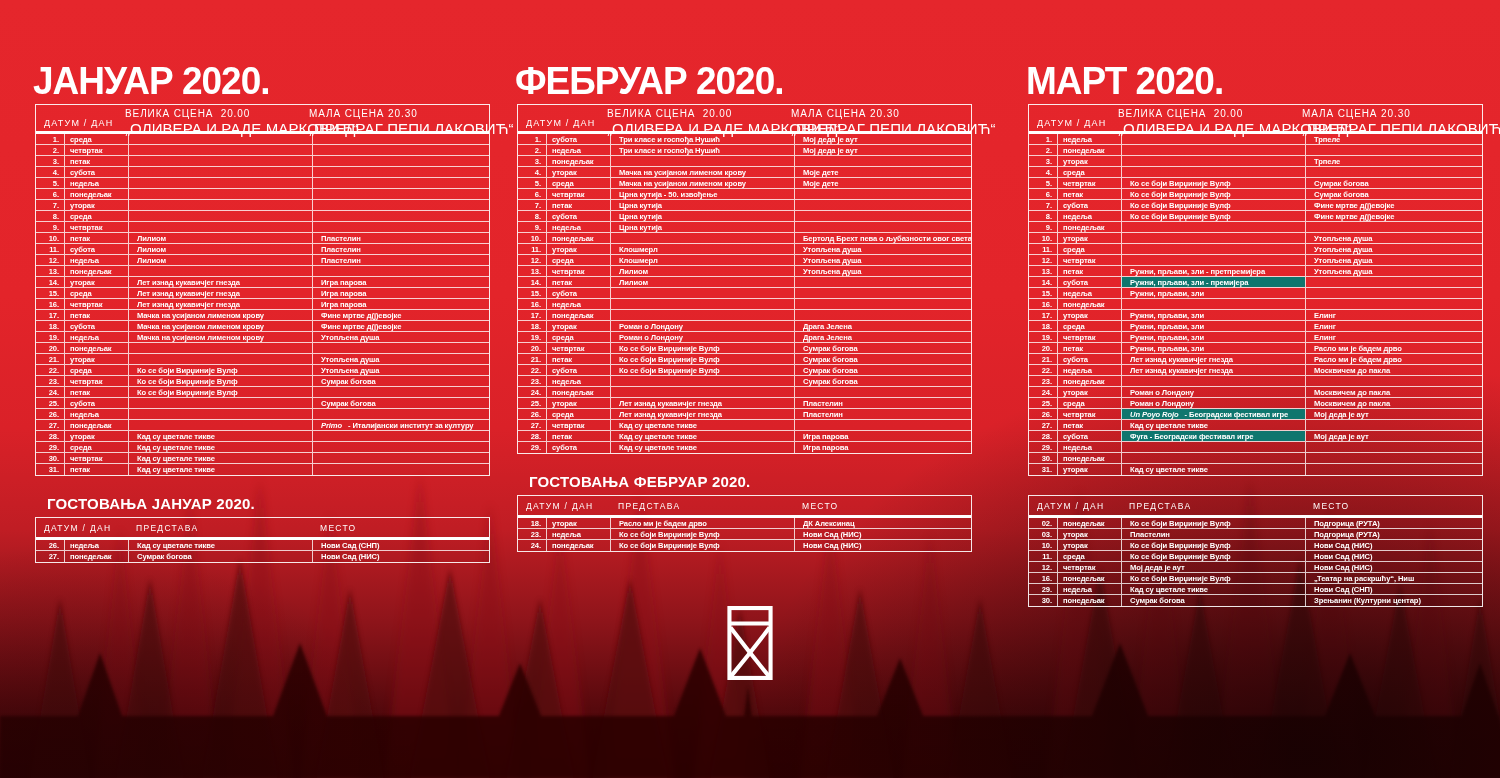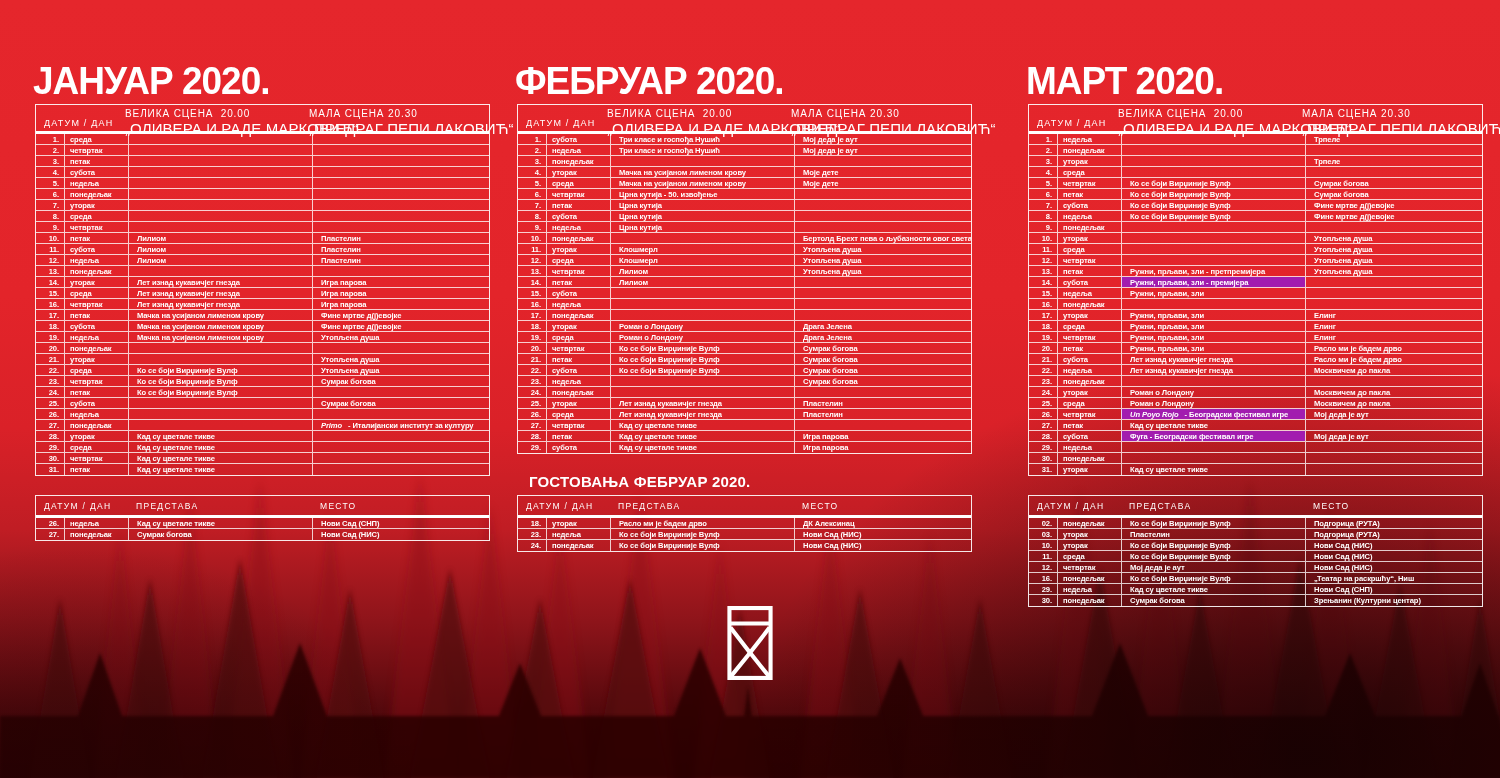--- a/index.html
+++ b/index.html
@@ -27,21 +27,21 @@
   .scene-name{font-size:15px;font-weight:400;letter-spacing:.1px;white-space:nowrap;}
 
   .row{display:flex;height:11px;align-items:center;border-bottom:1px solid rgba(255,255,255,.78);
        font-size:7.6px;font-weight:700;letter-spacing:-.1px;box-sizing:border-box;}
   .row:last-child{border-bottom:none;}
   .cn{width:28px;text-align:right;padding-right:5px;box-sizing:border-box;}
   .cd{width:64px;padding-left:5px;}
   .cb{width:184px;padding-left:8px;}
   .cs{flex:1;padding-left:8px;}
   .cd,.cb,.cs{border-left:1px solid rgba(255,255,255,.78);height:100%;display:flex;align-items:center;box-sizing:border-box;white-space:nowrap;overflow:hidden;}
-  .cb.hl{background:#a21caf;}
+  .cb.hl{background:#0f766e;}
   .cb i,.cs i{font-style:italic;margin-right:6px;}
 
   .guest{margin-top:19px;}
   h2{margin:0 0 5px 12px;font-size:15px;font-weight:700;letter-spacing:.2px;}
   .gtable{border:1px solid rgba(255,255,255,.9);}
   .ghead{display:flex;height:19px;align-items:center;border-bottom:3px solid #fff;
          font-size:8.5px;letter-spacing:1.3px;}
   .gh1{width:92px;padding-left:8px;box-sizing:border-box;}
   .gh2{width:184px;padding-left:8px;box-sizing:border-box;}
   .gh3{flex:1;padding-left:8px;box-sizing:border-box;}
@@ -311,20 +311,21 @@
         </div>
         <div class="row">
           <div class="cn">31.</div>
           <div class="cd">петак</div>
           <div class="cb">Кад су цветале тикве</div>
           <div class="cs"></div>
         </div>
       </div>
   </div>
   <div class="guest">
+    <h2>ГОСТОВАЊА ЈАНУАР 2020.</h2>
     <div class="gtable">
       <div class="ghead">
         <div class="gh1">ДАТУМ / ДАН</div>
         <div class="gh2">ПРЕДСТАВА</div>
         <div class="gh3">МЕСТО</div>
       </div>
       <div>
           <div class="row">
             <div class="cn">26.</div>
             <div class="cd">недеља</div>

